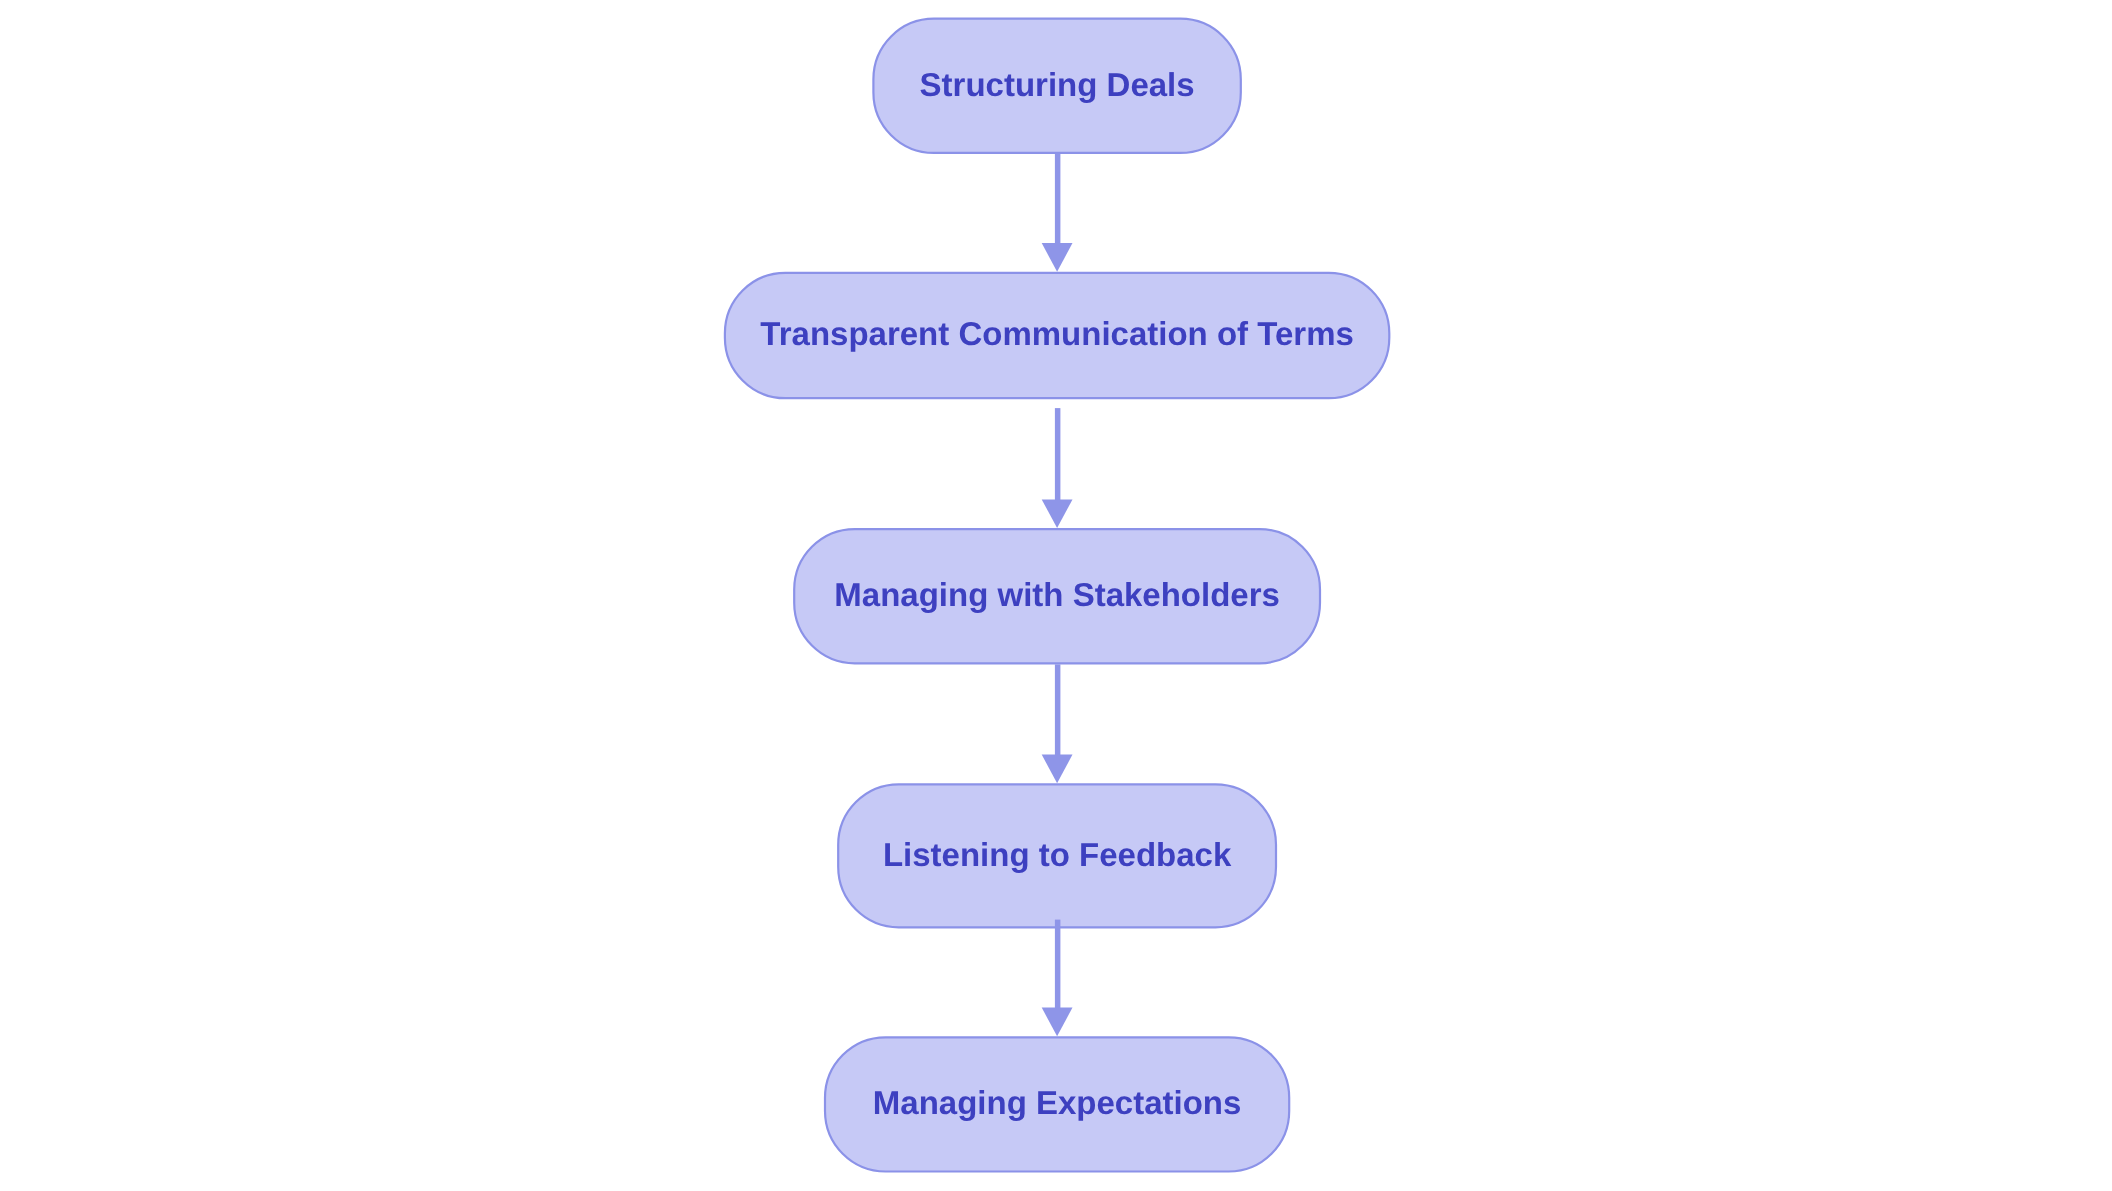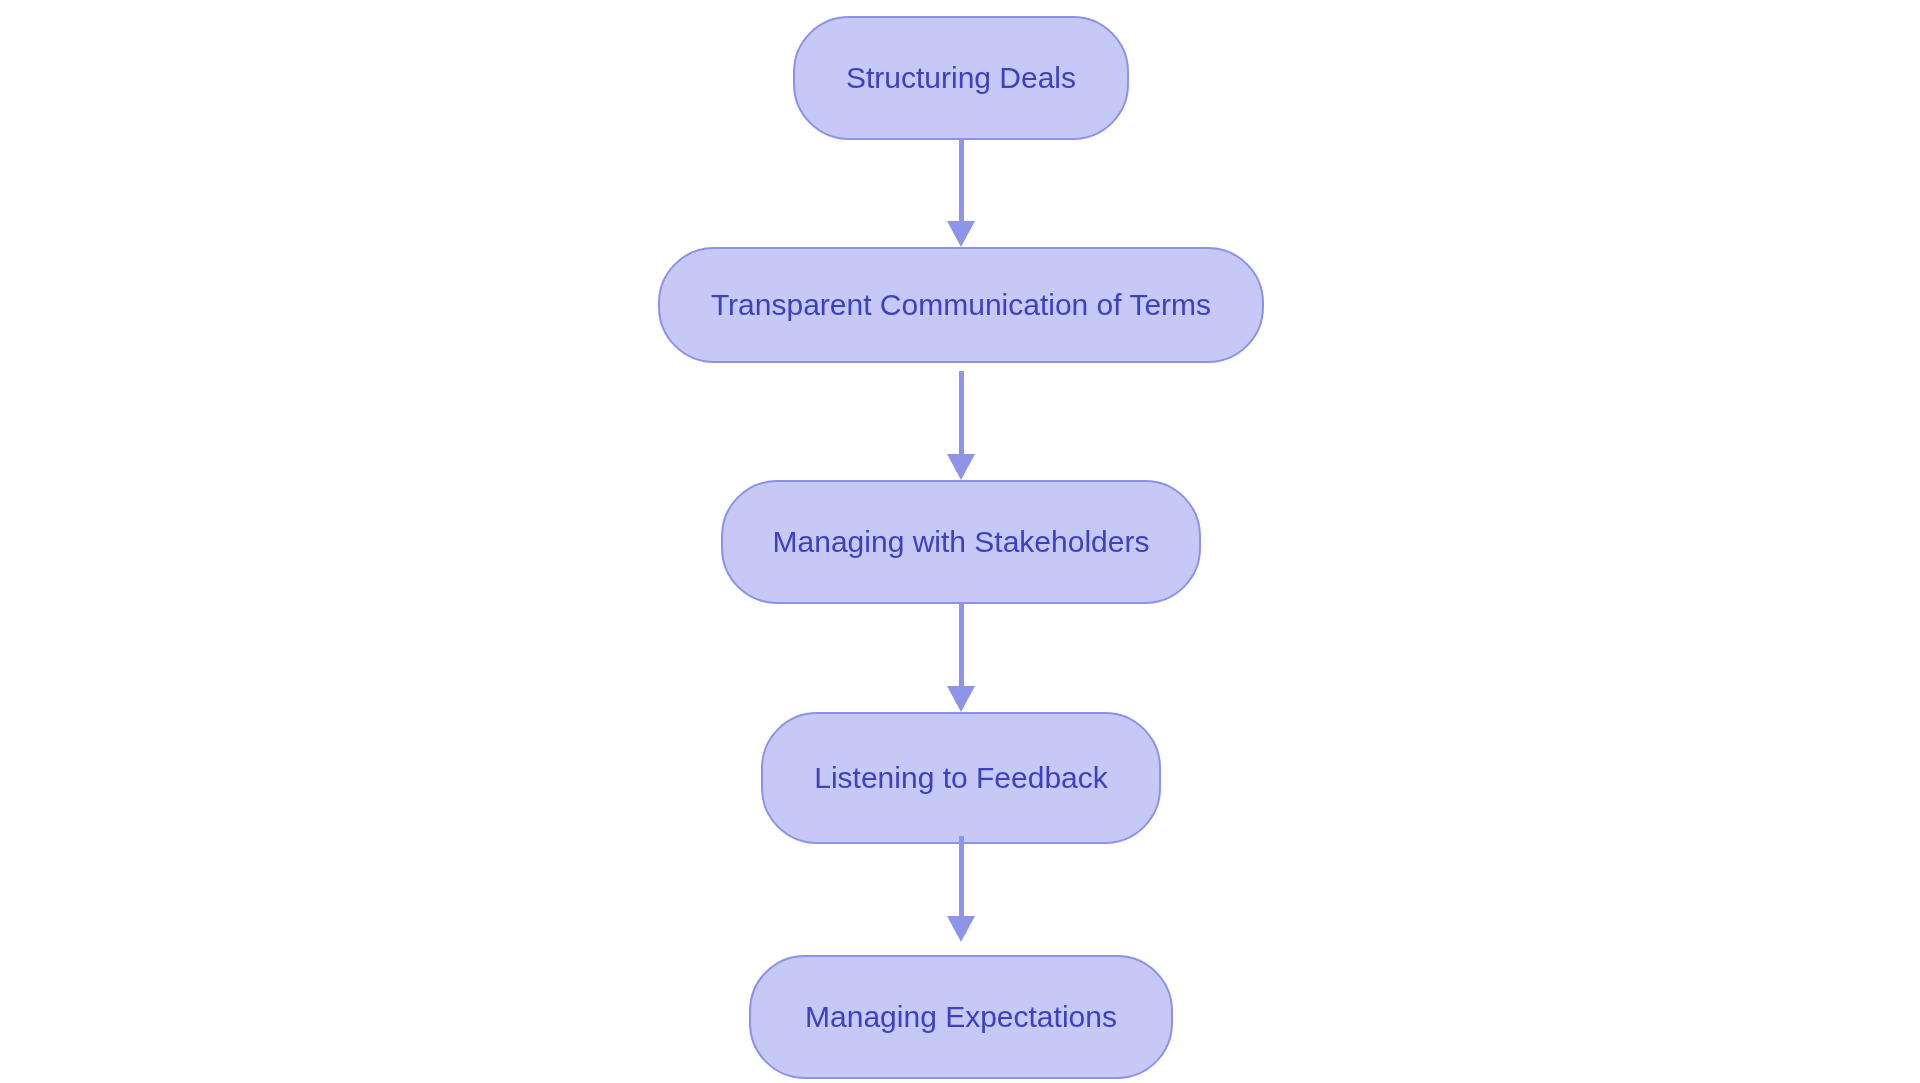--- a/index.html
+++ b/index.html
@@ -18,32 +18,33 @@
   .node {
     position: absolute;
     box-sizing: border-box;
     background: var(--node-fill, #C6C9F6);
     border: 2px solid var(--node-border, #8B92E8);
     border-radius: 56px;
     display: flex;
     align-items: center;
     justify-content: center;
     text-align: right;
+    font-weight: bold;
   }
   .node span {
     color: var(--text-color, #3D40C0);
     font-size: 30px;
     line-height: 1.2;
     white-space: nowrap;
   }
   .node1 { left: 793px; top: 16px;  width: 336px; height: 124px; }
   .node2 { left: 658px; top: 247px; width: 606px; height: 116px; }
   .node3 { left: 721px; top: 480px; width: 480px; height: 124px; }
   .node4 { left: 761px; top: 712px; width: 400px; height: 132px; }
-  .node5 { left: 749px; top: 942px; width: 424px; height: 124px; margin-top: 13px; }
+  .node5 { left: 749px; top: 942px; width: 424px; height: 124px; }
 
   .arrow {
     position: absolute;
     left: 947px;
     width: 28px;
   }
   .arrow1 { top: 140px; height: 107px; }
   .arrow2 { top: 371px; height: 109px; }
   .arrow3 { top: 604px; height: 108px; }
   .arrow4 { top: 836px; height: 106px; }

